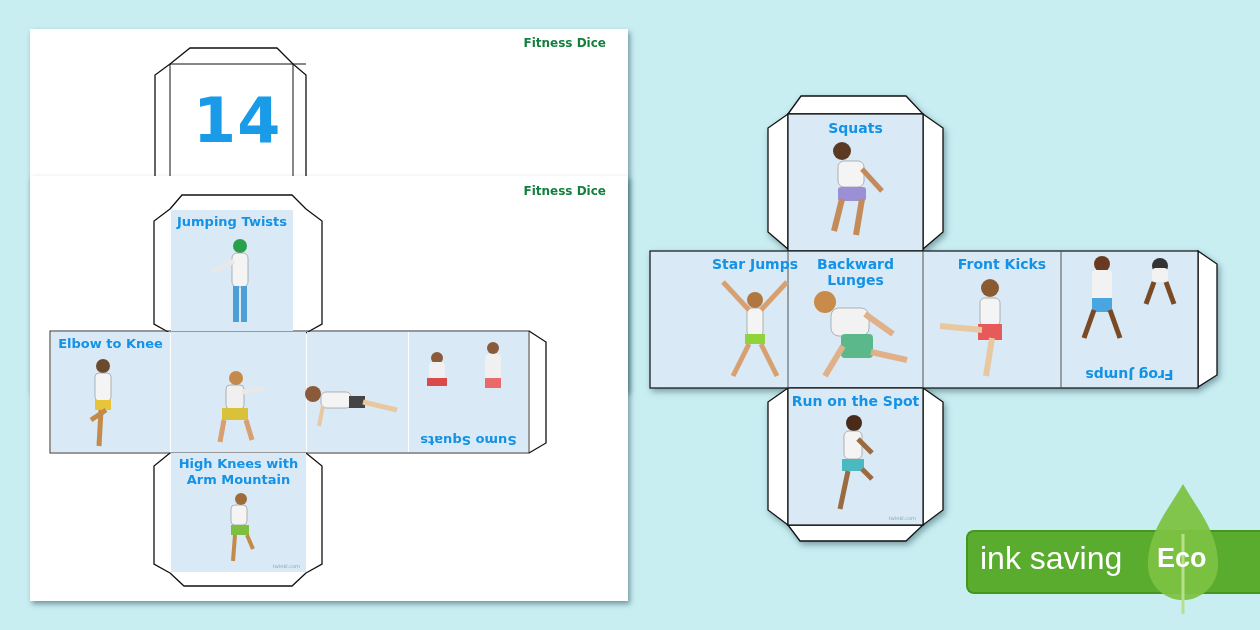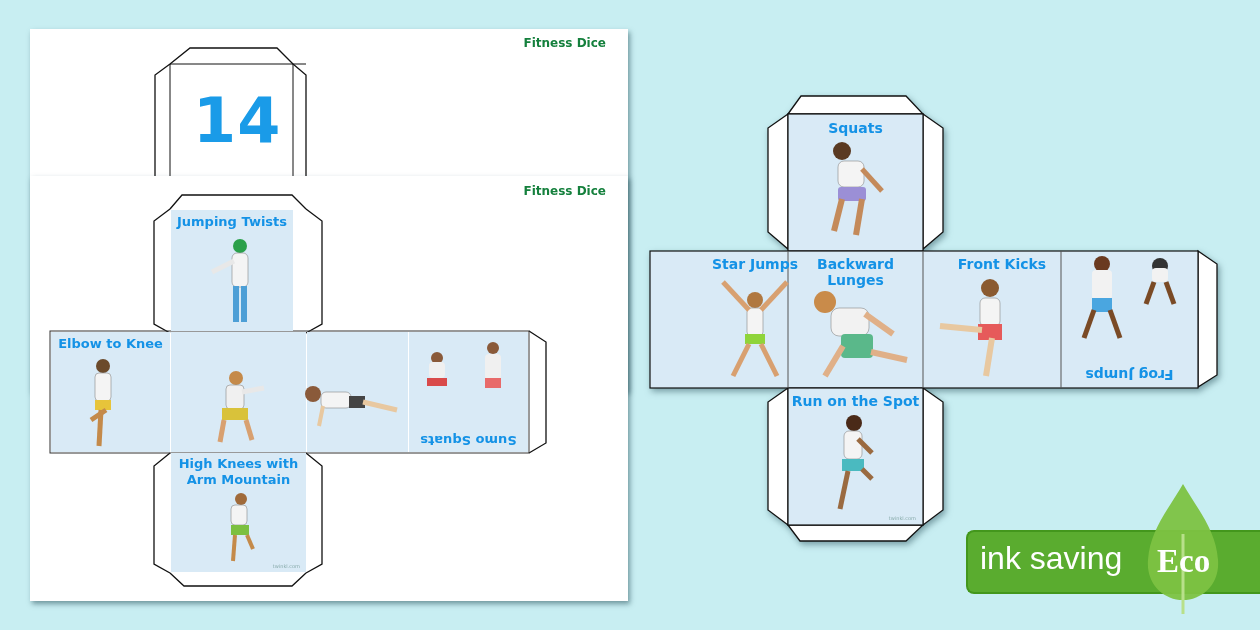--- a/index.html
+++ b/index.html
@@ -15,21 +15,21 @@
   .face-label{position:absolute;left:0;right:0;text-align:center;font-weight:bold;color:#1492e6;line-height:16px;}
   .small .face-label{font-size:13px;}
   .big .face-label{font-size:14px;}
   .flip{transform:rotate(180deg);}
   .figure{position:absolute;left:50%;transform:translateX(-50%);}
   .credit{position:absolute;right:6px;bottom:3px;font-size:5px;color:#8aa;}
   .number{position:absolute;font-size:62px;font-weight:bold;color:#1a9be8;letter-spacing:1px;}
   .eco{position:absolute;left:966px;top:530px;width:294px;height:64px;background:#5aac2f;border:2px solid #43971c;border-right:none;border-radius:8px 0 0 8px;box-sizing:border-box;}
   .eco-text{position:absolute;left:12px;top:8px;font-size:32px;color:#fff;font-family:"Liberation Sans",sans-serif;}
   .eco-leaf{position:absolute;left:1150px;top:482px;}
-  .eco-word{position:absolute;left:1157px;top:543px;font-size:33px;font-weight:bold;color:#fff;font-family:Liberation Serif, serif;}
+  .eco-word{position:absolute;left:1157px;top:543px;font-size:27px;font-weight:bold;color:#fff;font-family:Liberation Sans, sans-serif;}
 </style>
 </head>
 <body>
 
 <div class="page page-back">
   <div class="page-title">Fitness Dice</div>
   <svg width="598" height="362">
     <path d="M140,35 L160,19 L247,19 L263,35" fill="none" stroke="#111" stroke-width="1.3"></path>
     <line x1="140" y1="35" x2="276" y2="35" stroke="#111" stroke-width="1"></line>
     <path d="M140,35 L125,46 L125,160" fill="none" stroke="#111" stroke-width="1.3"></path>

